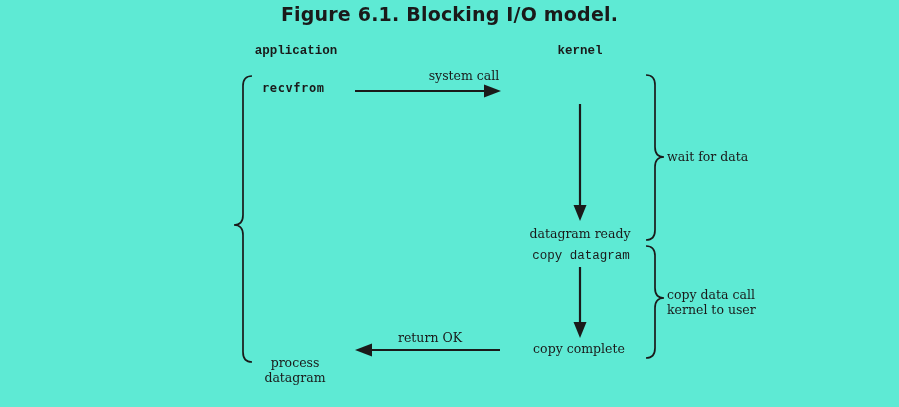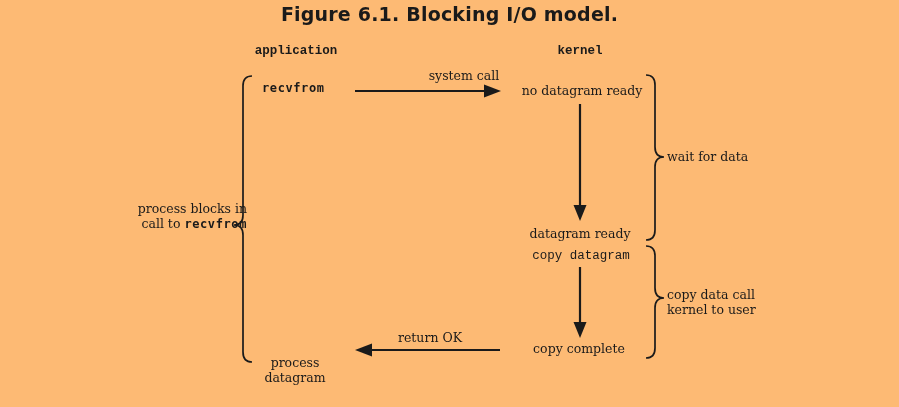--- a/index.html
+++ b/index.html
@@ -1,17 +1,17 @@
 <!DOCTYPE html>
 <html><head>
 <meta charset="utf-8">
 <style>
   html, body { margin:0; padding:0; background:#ffffff; }
   .stage {
-    position:relative; width:899px; height:407px; background:#fdba74;
+    position:relative; width:899px; height:407px; background:#5eead4;
     font-family:"DejaVu Serif", serif; color:#1a1a1a; overflow:hidden;
   }
   .layer { position:absolute; left:0; top:0; width:899px; height:407px; }
   .layer line { stroke:#1a1a1a; stroke-width:2.2; }
   .layer path { stroke:#1a1a1a; stroke-width:1.7; fill:none; }
   .layer polygon { fill:#1a1a1a; stroke:none; }
   .title {
     position:absolute; left:0; width:899px; top:3px; text-align:center;
     font-family:"DejaVu Sans", sans-serif; font-weight:bold; font-size:19px;
     letter-spacing:0.2px;
@@ -53,31 +53,26 @@
 
   <div class="lbl ctr hdr" style="left:296px; top:44px;">application</div>
   <div class="lbl ctr hdr" style="left:580px; top:44px;">kernel</div>
 
   <div class="lbl mono" style="left:262px; top:81px;">recvfrom</div>
   <div class="lbl ctr two" style="left:295px; top:355px; text-align:center;">
     <span>process</span><br>
     <span>datagram</span>
   </div>
 
-  <div class="lbl ctr" style="left:582px; top:84px;">no datagram ready</div>
   <div class="lbl ctr" style="left:580px; top:227px;">datagram ready</div>
   <div class="lbl ctr" style="left:581px; top:249px;font-family:Liberation Mono, monospace;">copy datagram</div>
   <div class="lbl ctr" style="left:579px; top:342px;">copy complete</div>
 
   <div class="lbl ctr" style="left:428px; top:69px;margin-left:36px;">system call</div>
   <div class="lbl ctr" style="left:430px; top:331px;">return OK</div>
 
-  <div class="lbl two right" style="left:110px; top:201px; width:137px;">
-    <span>process blocks in</span><br>
-    <span>call to </span><span class="mono">recvfrom</span>
-  </div>
   <div class="lbl" style="left:667px; top:150px;">wait for data</div>
   <div class="lbl two" style="left:667px; top:287px;">
     <span>copy data call</span><br>
     <span>kernel to user</span>
   </div>
 
 </div>
 
 </body></html>

